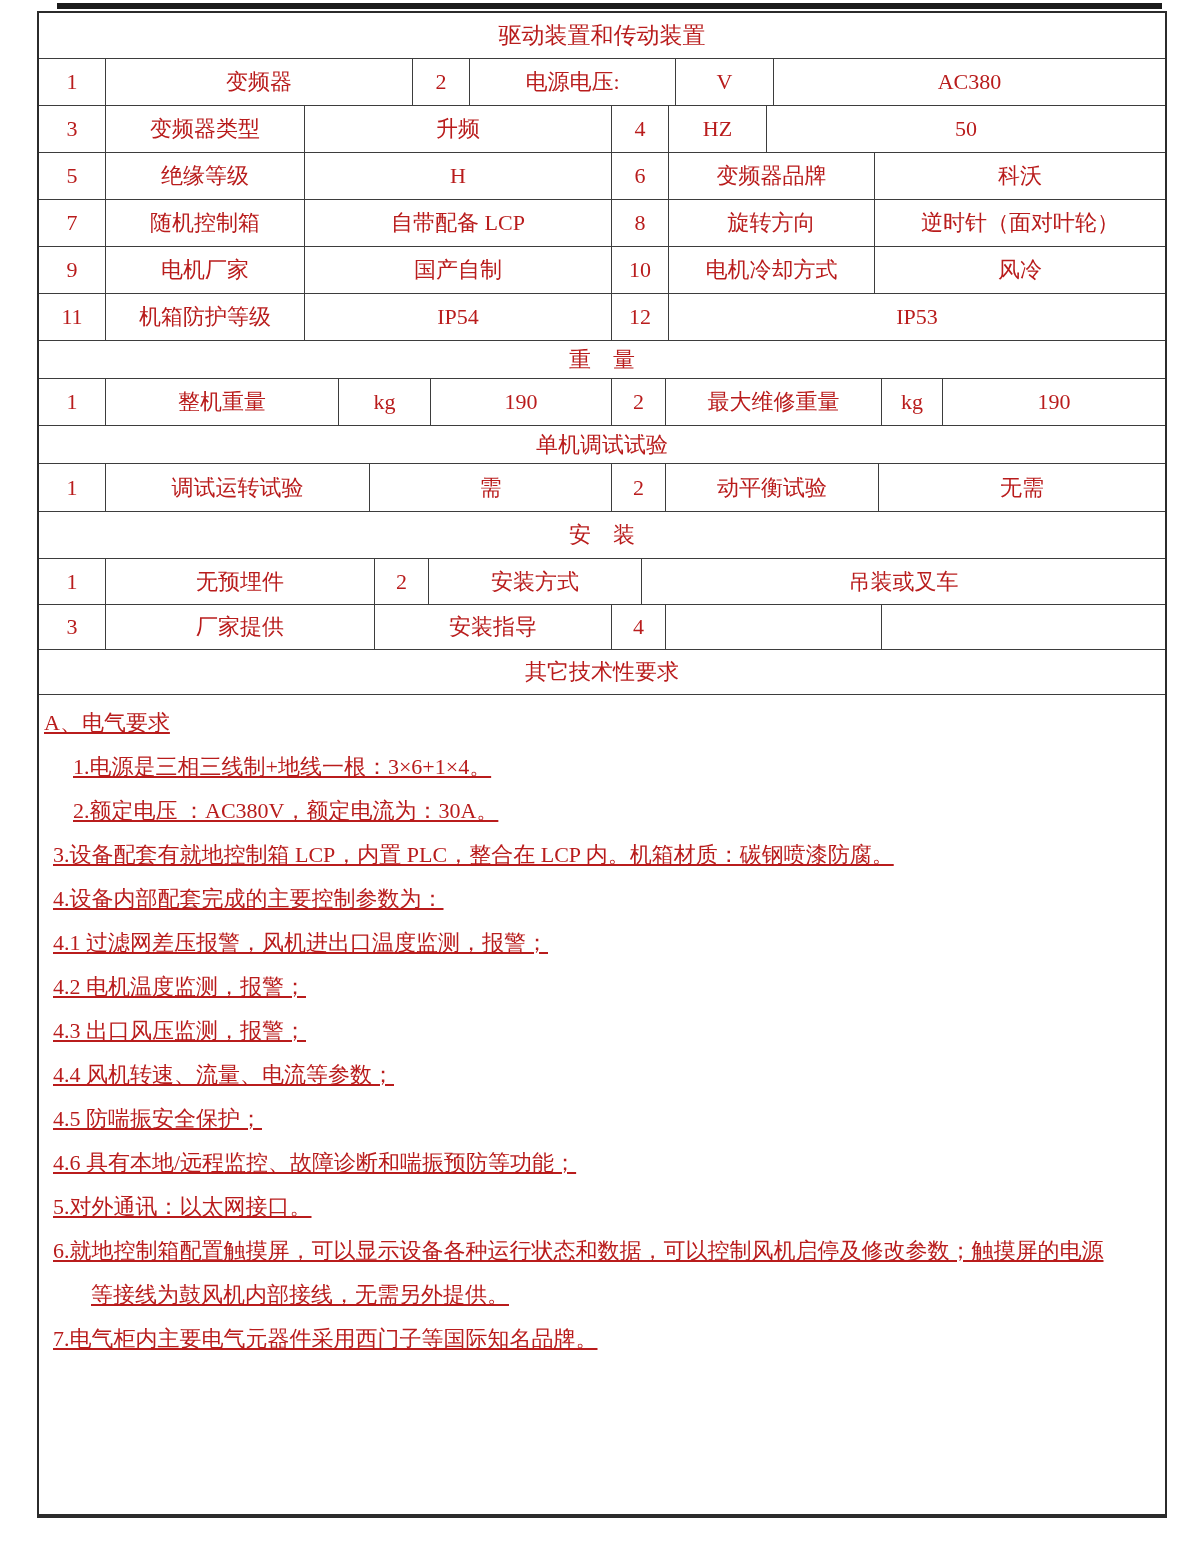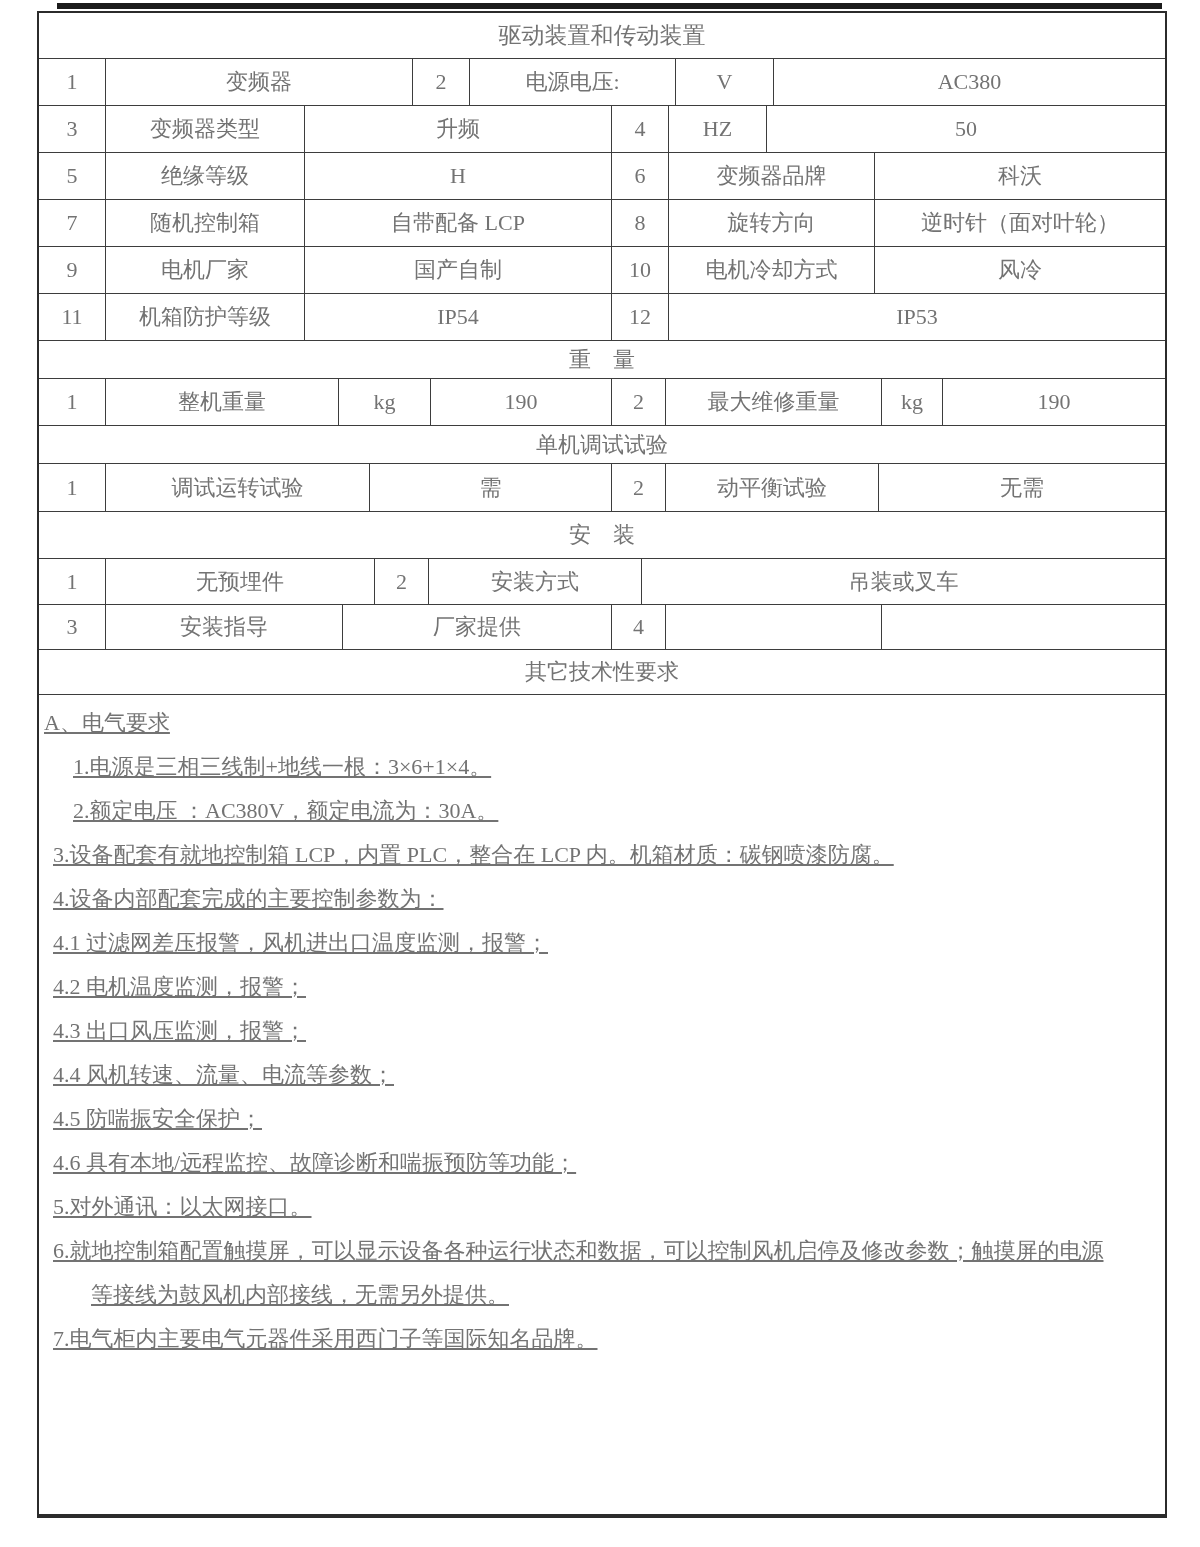--- a/index.html
+++ b/index.html
@@ -1,21 +1,21 @@
 <!DOCTYPE html>
 <html><head>
 <meta charset="utf-8">
 <style>
   html,body{margin:0;padding:0;background:#ffffff;}
   .sheet{
     position:relative;
     width:1200px;height:1547px;
     background:#ffffff;
     font-family:"Liberation Serif","DejaVu Serif",serif;
-    color:#737373;
+    color:#b91c1c;
     overflow:hidden;
   }
   .top-bar{
     position:absolute;left:57px;top:3px;width:1105px;height:6px;
     background:#1b1b1b;
   }
   .doc-table{
     position:absolute;left:37px;top:11px;
     width:1130px;height:1507px;
     box-sizing:border-box;
@@ -166,22 +166,22 @@
     </div>
     <div class="row h46">
       <div class="cell w67">1</div>
       <div class="cell w269">无预埋件</div>
       <div class="cell w54">2</div>
       <div class="cell w213">安装方式</div>
       <div class="cell wfill">吊装或叉车</div>
     </div>
     <div class="row h45">
       <div class="cell w67">3</div>
+      <div class="cell w269">厂家提供</div>
       <div class="cell w237">安装指导</div>
-      <div class="cell w269">厂家提供</div>
       <div class="cell w54">4</div>
       <div class="cell w216"></div>
       <div class="cell wfill"></div>
     </div>
 
     <div class="row hdr h45">
       <div class="cell wfill">其它技术性要求</div>
     </div>
 
     <div class="notes">

